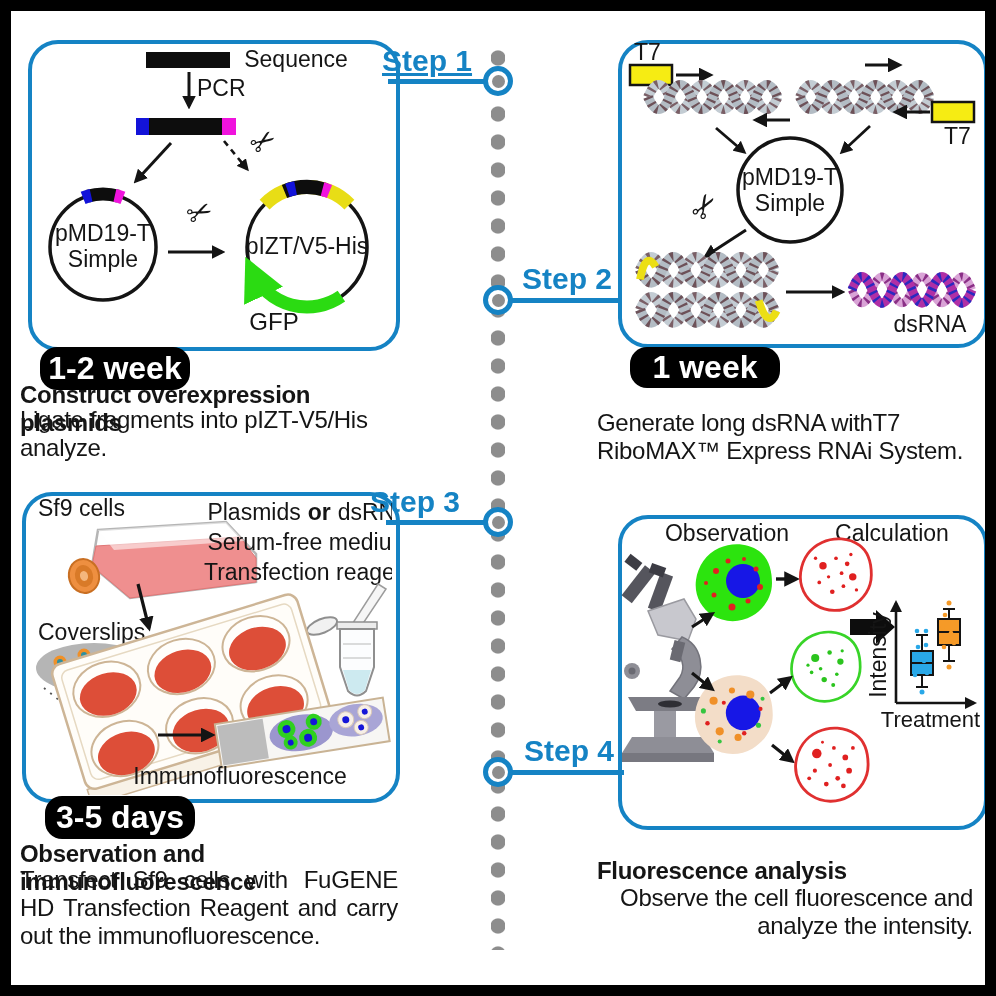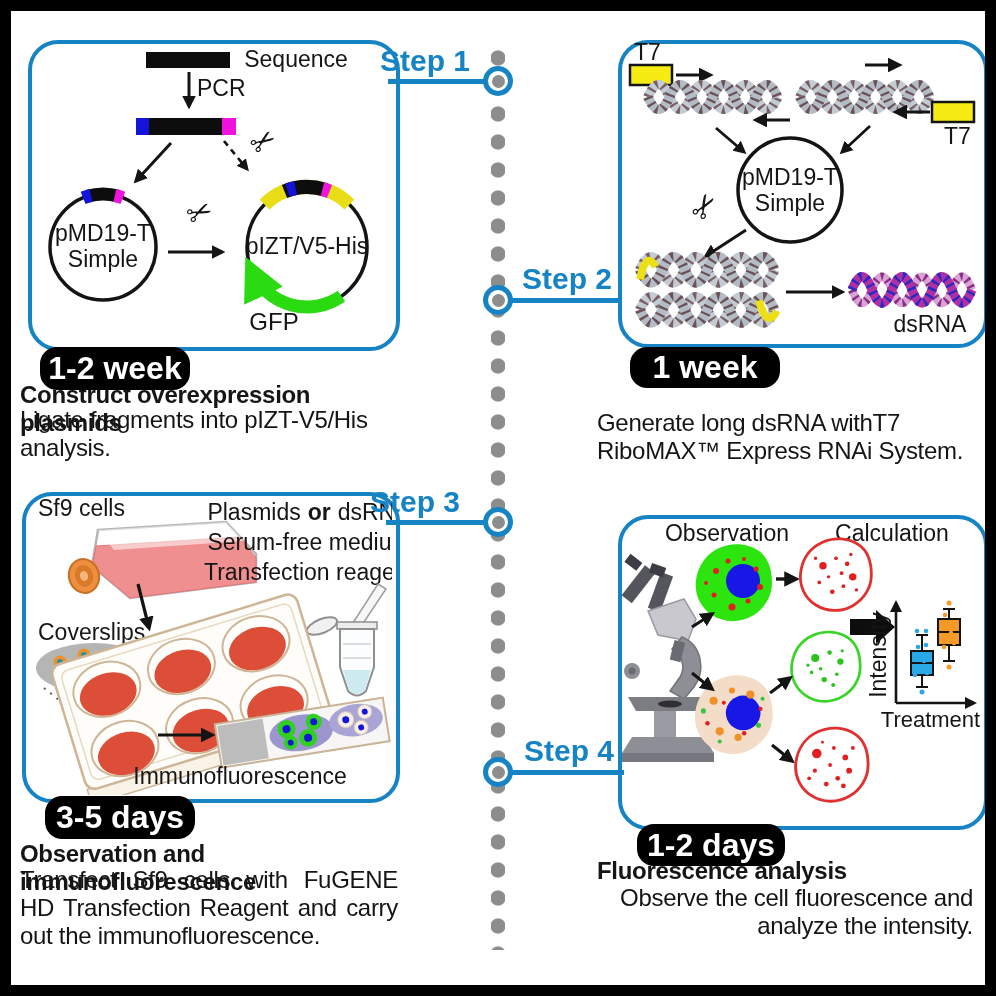--- a/index.html
+++ b/index.html
@@ -57,21 +57,21 @@
   <div class="marker" style="left:483px;top:285px;">
       <div class="dot"></div>
     </div>
   <div class="marker" style="left:483px;top:507px;">
       <div class="dot"></div>
     </div>
   <div class="marker" style="left:483px;top:757px;">
       <div class="dot"></div>
     </div>
 
-  <div class="step-label" style="left:360px;top:44px;width:110px;text-align:right;">Step 1</div>
+  <div class="step-label" style="left:382px;top:44px;width:110px;text-align:left;text-decoration:underline;">Step 1</div>
   <div class="step-label" style="left:522px;top:262px;">Step 2</div>
   <div class="step-label" style="left:370px;top:485px;width:110px;">Step 3</div>
   <div class="step-label" style="left:524px;top:734px;">Step 4</div>
 
   <div class="panel" style="left:28px;top:40px;width:364px;height:303px;"></div>
   <div class="panel" style="left:618px;top:40px;width:362px;height:300px;"></div>
   <div class="panel" style="left:22px;top:492px;width:370px;height:303px;"></div>
   <div class="panel" style="left:618px;top:515px;width:362px;height:307px;"></div>
 
   <svg class="psvg" style="left:28px;top:40px;" width="364" height="303" viewBox="0 0 364 303">
@@ -434,26 +434,25 @@
             <circle cx="331" cy="88" r="2.5"></circle>
             <circle cx="331" cy="152" r="2.5"></circle>
         </g>
       </g>
     </g>
   </svg>
 
   <div class="badge" style="left:40px;top:331px;width:150px;height:43px;">1-2 week</div>
   <div class="badge" style="left:630px;top:331px;width:150px;height:41px;">1 week</div>
   <div class="badge" style="left:45px;top:780px;width:150px;height:43px;">3-5 days</div>
-  <div class="badge" style="left:637px;top:808px;width:148px;height:42px;">1-2 days</div>
 
   <div class="heading" style="left:20px;top:381px;width:380px;">Construct overexpression plasmids</div>
   <div class="bodytext" style="left:20px;top:406px;width:380px;">
     <div>Ligate fragments into pIZT-V5/His</div>
-    <div>analysis.</div>
+    <div>analyze.</div>
   </div>
 
   <div class="bodytext" style="left:597px;top:409px;width:392px;">
     <div>Generate long dsRNA withT7</div>
     <div>RiboMAX™ Express RNAi System.</div>
   </div>
 
   <div class="heading" style="left:20px;top:840px;width:390px;">Observation and immunofluorescence</div>
   <div class="bodytext just" style="left:20px;top:866px;width:378px;">Transfect Sf9 cells with FuGENE HD Transfection Reagent and carry out the immunofluorescence.</div>
 

